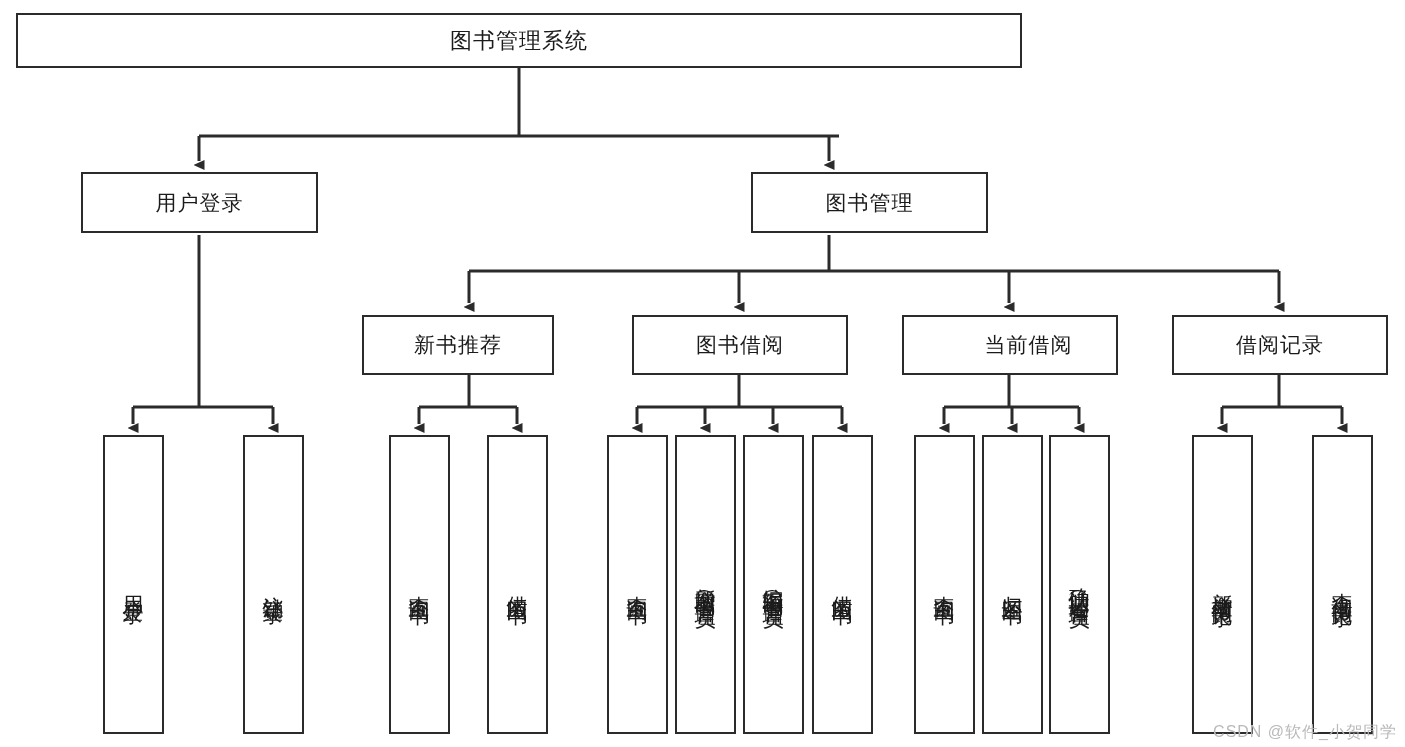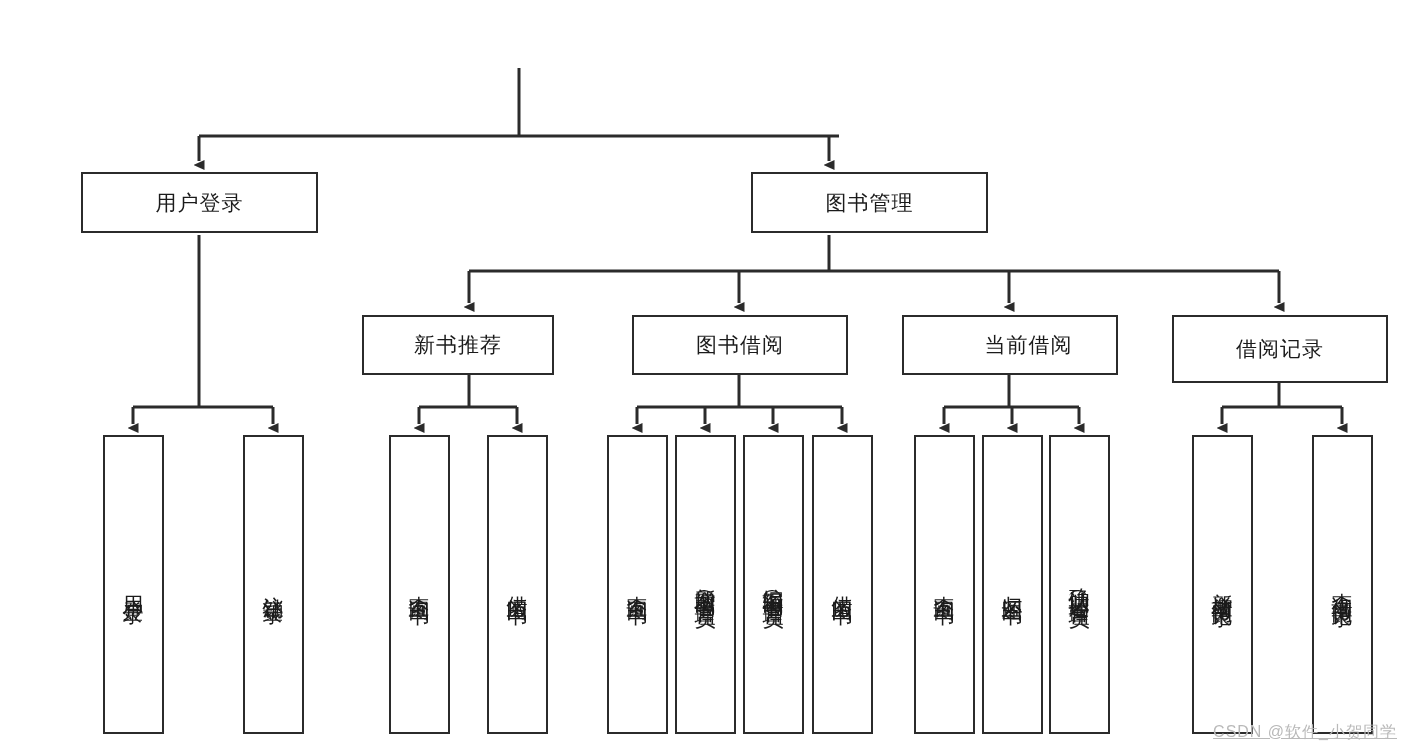--- a/index.html
+++ b/index.html
@@ -47,21 +47,20 @@
     font-size:22px;
   }
   #watermark{
     position:absolute;
     right:8px;bottom:4px;
     font-size:16px;
     color:#b9b9b9;
     letter-spacing:1px;
     white-space:nowrap;
     font-family:"Liberation Sans","DejaVu Sans",sans-serif;
-    text-decoration:underline;
   }
 </style>
 </head>
 <body>
 
 <div id="diagram">
 
   <svg id="wires" viewBox="0 0 1405 747" width="1405" height="747">
     <defs>
       <marker id="arrow" markerWidth="10" markerHeight="11" refX="1" refY="5.5" orient="auto" markerUnits="userSpaceOnUse">
@@ -105,32 +104,33 @@
       <path d="M1012,407 L1012,424" marker-end="url(#arrow)"></path>
       <path d="M1079,407 L1079,424" marker-end="url(#arrow)"></path>
 
       <path d="M1279,375 L1279,407"></path>
       <path d="M1222,407 L1342,407"></path>
       <path d="M1222,407 L1222,424" marker-end="url(#arrow)"></path>
       <path d="M1342,407 L1342,424" marker-end="url(#arrow)"></path>
     </g>
   </svg>
 
+  <div class="node horiz" id="root-node">图书管理系统</div>
 
   <div class="node horiz" style="left:81px;top:172px;width:237px;height:61px;">用户登录</div>
 
   <div class="node horiz" style="left:711px;top:172px;width:237px;height:61px;margin-left:40px;">图书管理</div>
 
   <div class="node horiz" style="left:362px;top:315px;width:192px;height:60px;">新书推荐</div>
 
   <div class="node horiz" style="left:632px;top:315px;width:216px;height:60px;">图书借阅</div>
 
   <div class="node horiz" style="left:902px;top:315px;width:216px;height:60px;padding-left:37px;">当前借阅</div>
 
-  <div class="node horiz" style="left:1172px;top:315px;width:216px;height:68px;text-align:right;">借阅记录</div>
+  <div class="node horiz" style="left:1172px;top:315px;width:216px;height:60px;text-align:right;">借阅记录</div>
 
   <div class="node vert" style="left:103px;top:435px;width:61px;height:299px;">用户登录</div>
 
   <div class="node vert" style="left:243px;top:435px;width:61px;height:299px;">注销登录</div>
 
   <div class="node vert" style="left:389px;top:435px;width:61px;height:299px;">查询图书</div>
 
   <div class="node vert" style="left:487px;top:435px;width:61px;height:299px;">借阅图书</div>
 
   <div class="node vert" style="left:607px;top:435px;width:61px;height:299px;">查询图书</div>

